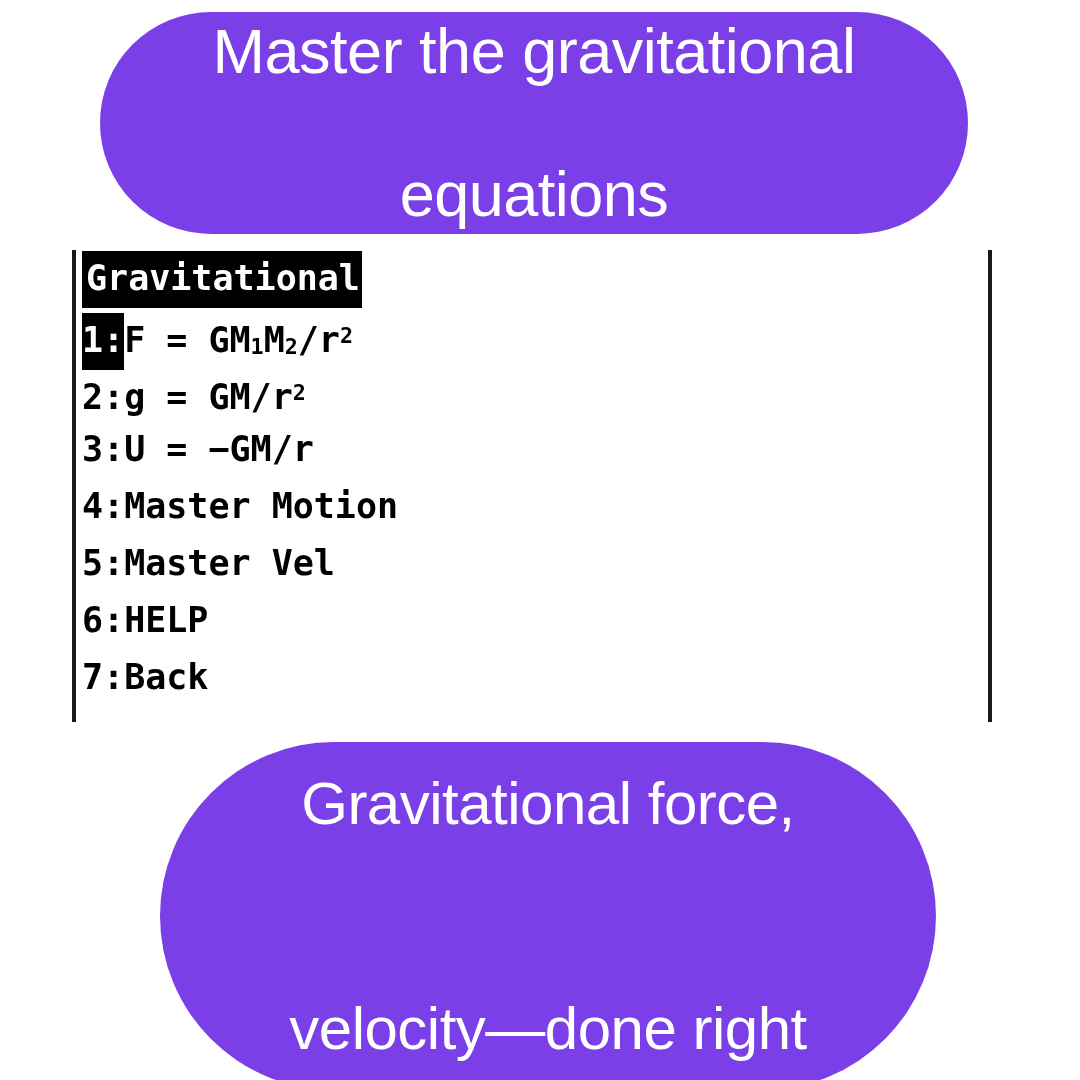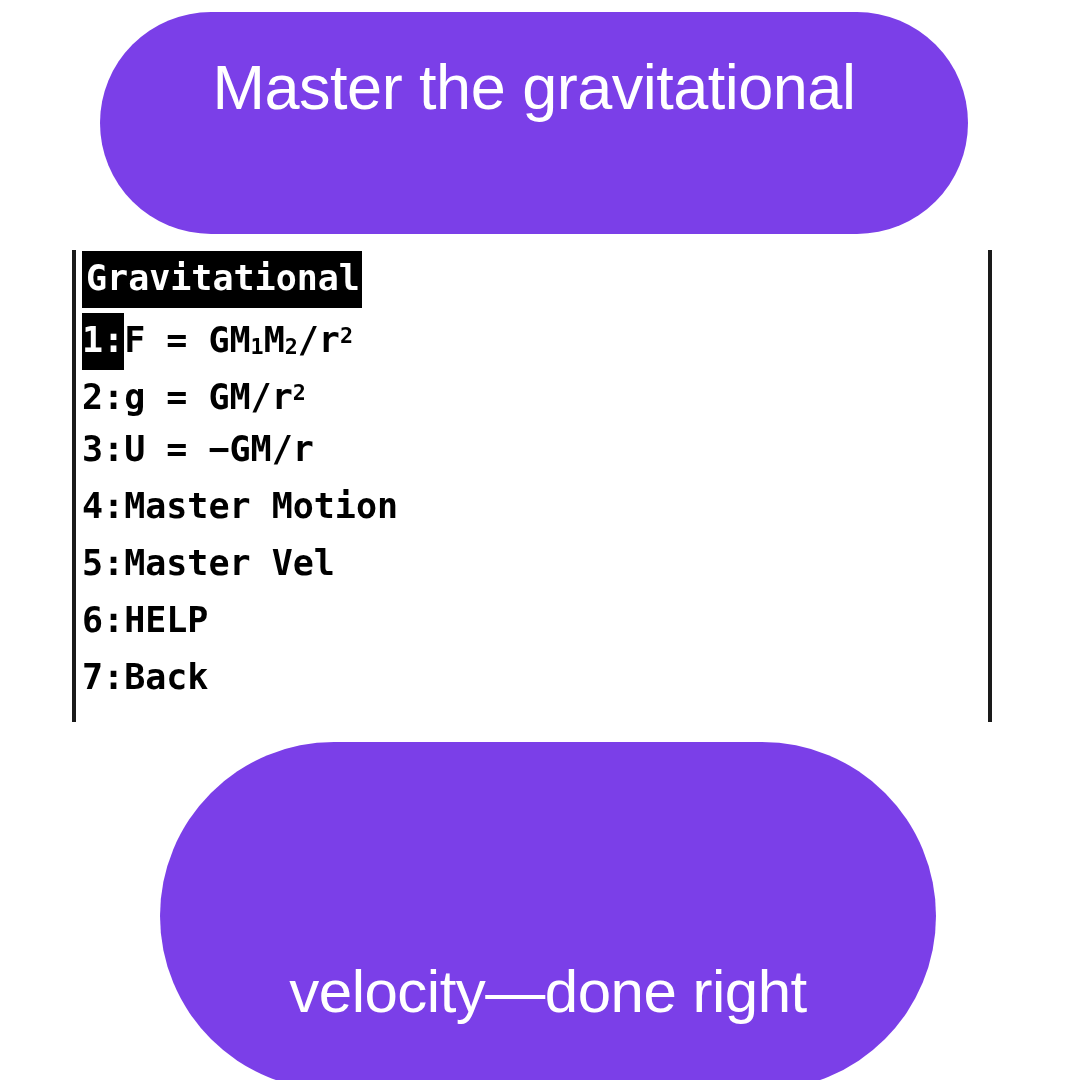--- a/index.html
+++ b/index.html
@@ -97,21 +97,21 @@
   }
   .calc-sub { vertical-align: -0.10em; }
   .calc-sup { vertical-align: 0.42em; }
 </style>
 </head>
 <body>
 
 <div id="stage">
 
   <div id="bubble-top" class="bubble">
-    <span><span>Master the gravitational</span><br></span>
+    <span><span>Master the gravitational</span><br><span>equations</span></span>
   </div>
 
   <div id="calc-screen">
 
     <div class="calc-line" id="calc-title"><span class="inv">Gravitational</span></div>
 
     <div class="calc-line"><span class="inv">1:</span><span><span>F = GM</span><span class="calc-sub">1</span><span>M</span><span class="calc-sub">2</span><span>/r</span><span class="calc-sup">2</span></span></div>
 
     <div class="calc-line"><span>2:</span><span><span>g = GM/r</span><span class="calc-sup">2</span></span></div>
 
@@ -121,16 +121,16 @@
 
     <div class="calc-line"><span>5:</span><span>Master Vel</span></div>
 
     <div class="calc-line"><span>6:</span><span>HELP</span></div>
 
     <div class="calc-line"><span>7:</span><span>Back</span></div>
 
   </div>
 
   <div id="bubble-bottom" class="bubble">
-    <span><br><br><span>velocity—done right</span></span>
+    <span><span>Gravitational force,</span><br><br><span>velocity—done right</span></span>
   </div>
 
 </div>
 
 </body></html>

